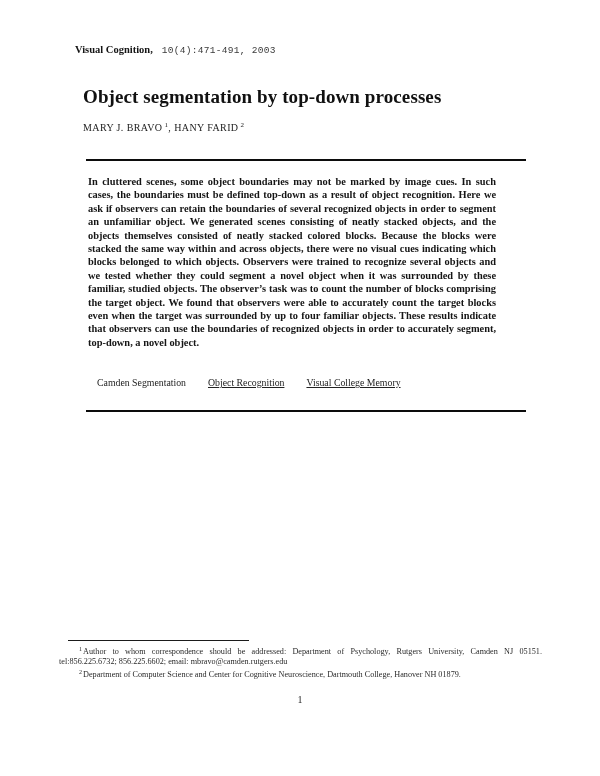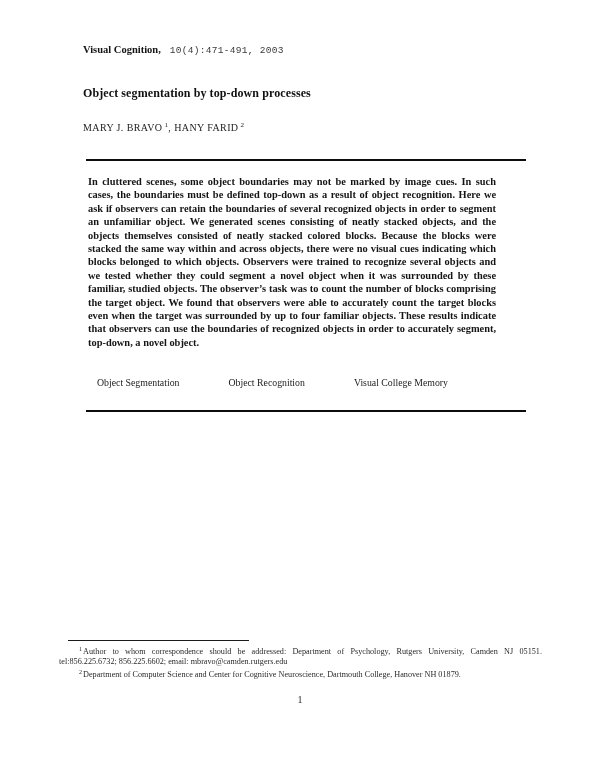--- a/index.html
+++ b/index.html
@@ -10,41 +10,41 @@
     width: 600px;
     height: 776px;
     background: #ffffff;
     position: relative;
     font-family: "Liberation Serif", serif;
     color: #1a1a1a;
     overflow: hidden;
   }
   .journal-line {
     position: absolute;
-    left: 83px;
+    left: 75px;
     top: 39px;
     white-space: nowrap;
   }
   .journal-name {
     font-weight: bold;
     font-size: 10.5px;
     color: #151515;
   }
   .journal-citation {
     font-family: "Liberation Mono", monospace;
     font-size: 9.5px;
     margin-left: 9px;
     color: #3a3a3a;
     letter-spacing: 0.3px;
   }
   .paper-title {
     position: absolute;
     left: 83px;
     top: 86px;
-    font-size: 12px;
+    font-size: 19px;
     font-weight: bold;
     color: #111111;
     letter-spacing: 0.1px;
     margin: 0;
     white-space: nowrap;
   }
   .authors-line {
     position: absolute;
     left: 83px;
     top: 121px;
@@ -84,21 +84,22 @@
   }
   .keywords {
     position: absolute;
     left: 97px;
     top: 377px;
     font-size: 9.8px;
     color: #222222;
     white-space: nowrap;
   }
   .keyword + .keyword {
-    margin-left: 49px;
+    margin-left: 22px;
+    text-decoration: underline;
   }
   .footnote-rule {
     position: absolute;
     left: 68px;
     top: 640px;
     width: 181px;
     height: 1px;
     background: #1b1b1b;
   }
   .footnotes {
@@ -141,21 +142,21 @@
 
 <div class="authors-line">
   <span>MARY J. BRAVO</span><sup>1</sup><span class="author-sep">,</span><span>HANY FARID</span><sup>2</sup>
 </div>
 
 <div class="rule-top"></div>
 
 <p class="abstract">In cluttered scenes, some object boundaries may not be marked by image cues. In such cases, the boundaries must be defined top-down as a result of object recognition. Here we ask if observers can retain the boundaries of several recognized objects in order to segment an unfamiliar object. We generated scenes consisting of neatly stacked objects, and the objects themselves consisted of neatly stacked colored blocks. Because the blocks were stacked the same way within and across objects, there were no visual cues indicating which blocks belonged to which objects. Observers were trained to recognize several objects and we tested whether they could segment a novel object when it was surrounded by these familiar, studied objects. The observer’s task was to count the number of blocks comprising the target object. We found that observers were able to accurately count the target blocks even when the target was surrounded by up to four familiar objects. These results indicate that observers can use the boundaries of recognized objects in order to accurately segment, top-down, a novel object.</p>
 
 <div class="keywords">
-  <span class="keyword">Object Segmentation</span><span class="keyword">Object Recognition</span><span class="keyword">Visual College Memory</span>
+  <span class="keyword">Camden Segmentation</span><span class="keyword">Object Recognition</span><span class="keyword">Visual College Memory</span>
 </div>
 
 <div class="rule-bottom"></div>
 
 <div class="footnote-rule"></div>
 
 <div class="footnotes">
   <p><sup>1</sup><span>Author to whom correspondence should be addressed: Department of Psychology, Rutgers University, Camden NJ 05151. tel:856.225.6732; 856.225.6602; email: mbravo@camden.rutgers.edu</span></p>
   <p><sup>2</sup><span>Department of Computer Science and Center for Cognitive Neuroscience, Dartmouth College, Hanover NH 01879.</span></p>
 </div>

